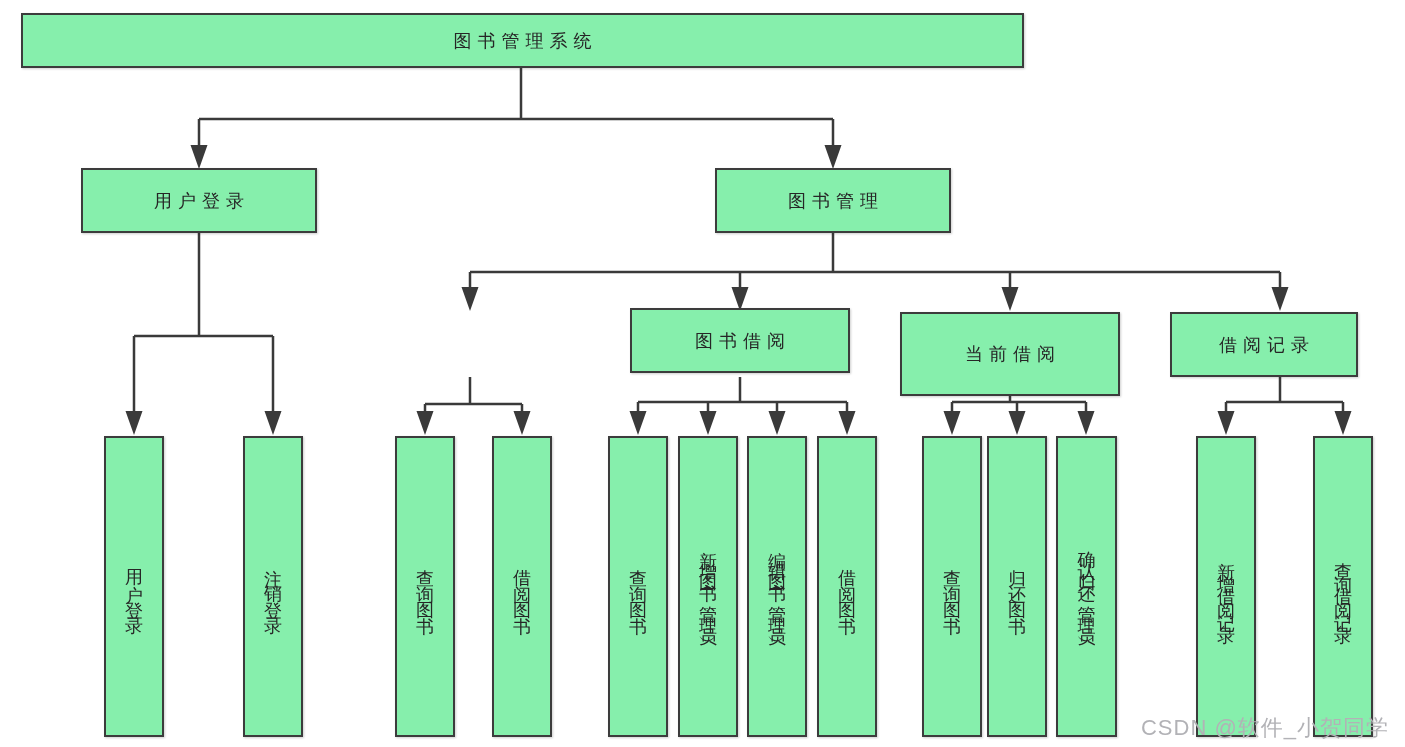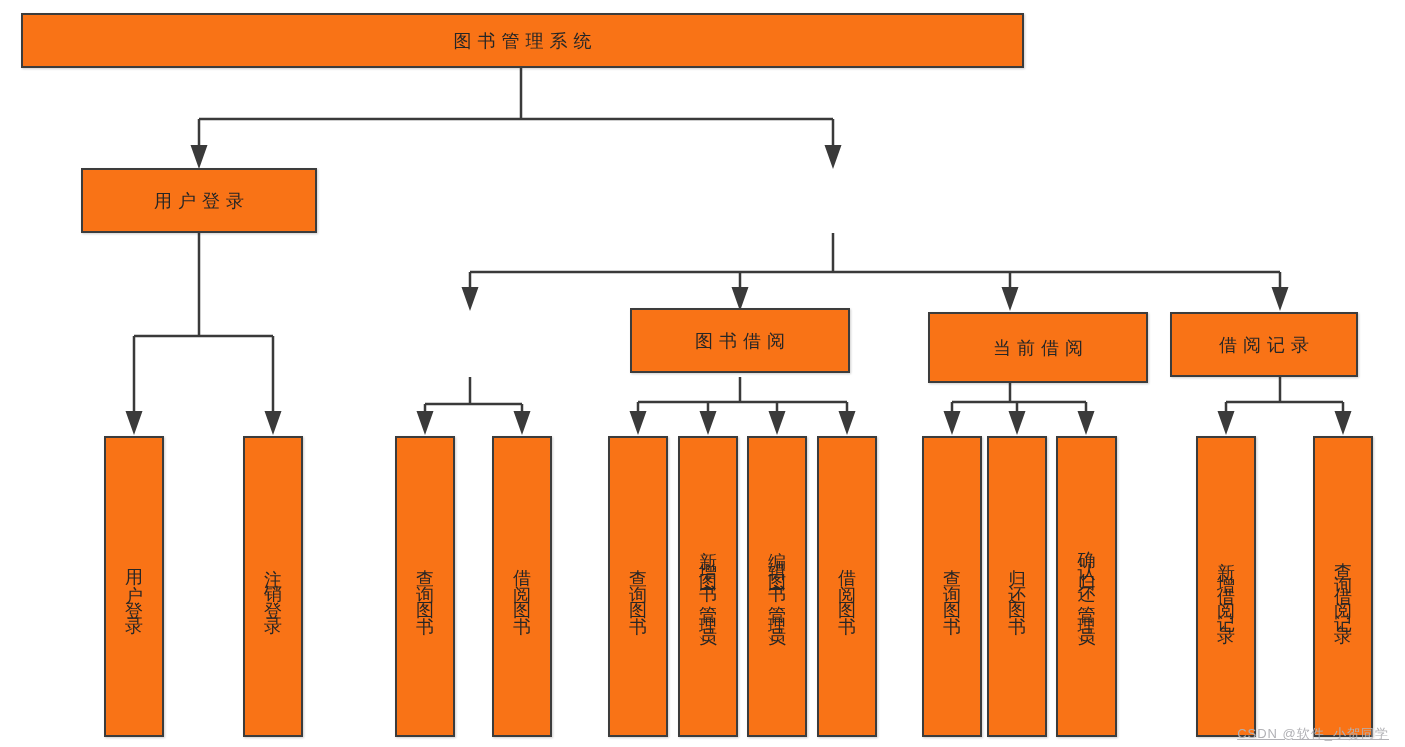--- a/index.html
+++ b/index.html
@@ -17,45 +17,44 @@
     font-family:"Liberation Sans","DejaVu Sans",sans-serif;
     overflow:hidden;
   }
   .connectors{position:absolute;left:0;top:0;width:1405px;height:747px;}
   .connectors .ln{stroke:var(--line);stroke-width:2.5;fill:none;}
   .connectors .ah{fill:var(--line);stroke:none;}
   .node{
     position:absolute;
     box-sizing:border-box;
     border:2.5px solid var(--box_border);
-    background:#f97316;
+    background:#86efac;
     display:flex;align-items:center;justify-content:center;
     color:var(--text);
     font-size:18px;
     letter-spacing:6px;
     text-indent:6px;
     box-shadow:1px 1px 2px rgba(40,40,40,0.22);
   }
   .leaf{
     writing-mode:vertical-rl;
     text-orientation:mixed;
     letter-spacing:16px;
     text-indent:0;
     padding-top:0;
   }
   .leaf.ls-mid{letter-spacing:13px;}
   .leaf.ls-tight{letter-spacing:11px;}
   .watermark{
     position:absolute;
     right:16px;bottom:4px;
     color:var(--watermark);
-    font-size:13px;
+    font-size:22px;
     letter-spacing:1px;
     white-space:nowrap;
-    text-decoration:underline;
   }
 </style>
 </head>
 <body>
 
 <div class="canvas">
 
   <svg class="connectors" viewBox="0 0 1405 747" xmlns="http://www.w3.org/2000/svg">
     <path class="ln" d="
       M521,68 V119
@@ -109,23 +108,24 @@
       M943.5,411 L960.5,411 L952,435 Z
       M1008.5,411 L1025.5,411 L1017,435 Z
       M1077.5,411 L1094.5,411 L1086,435 Z
       M1217.5,411 L1234.5,411 L1226,435 Z
       M1334.5,411 L1351.5,411 L1343,435 Z"></path>
   </svg>
 
   <div class="node" style="left:21px;top:13px;width:1003px;height:55px">图书管理系统</div>
 
   <div class="node" style="left:81px;top:168px;width:236px;height:65px">用户登录</div>
+  <div class="node" style="left:715px;top:168px;width:236px;height:65px">图书管理</div>
 
   <div class="node" style="left:630px;top:308px;width:220px;height:65px">图书借阅</div>
-  <div class="node" style="left:928px;top:312px;width:220px;height:71px">当前借阅</div>
+  <div class="node" style="left:900px;top:312px;width:220px;height:84px">当前借阅</div>
   <div class="node" style="left:1170px;top:312px;width:188px;height:65px">借阅记录</div>
 
   <div class="node leaf" style="left:104px;top:436px;width:60px;height:301px">用户登录</div>
   <div class="node leaf" style="left:243px;top:436px;width:60px;height:301px">注销登录</div>
 
   <div class="node leaf" style="left:395px;top:436px;width:60px;height:301px">查询图书</div>
   <div class="node leaf" style="left:492px;top:436px;width:60px;height:301px">借阅图书</div>
 
   <div class="node leaf" style="left:608px;top:436px;width:60px;height:301px">查询图书</div>
   <div class="node leaf ls-tight" style="left:678px;top:436px;width:60px;height:301px">新增图书（管理员）</div>

